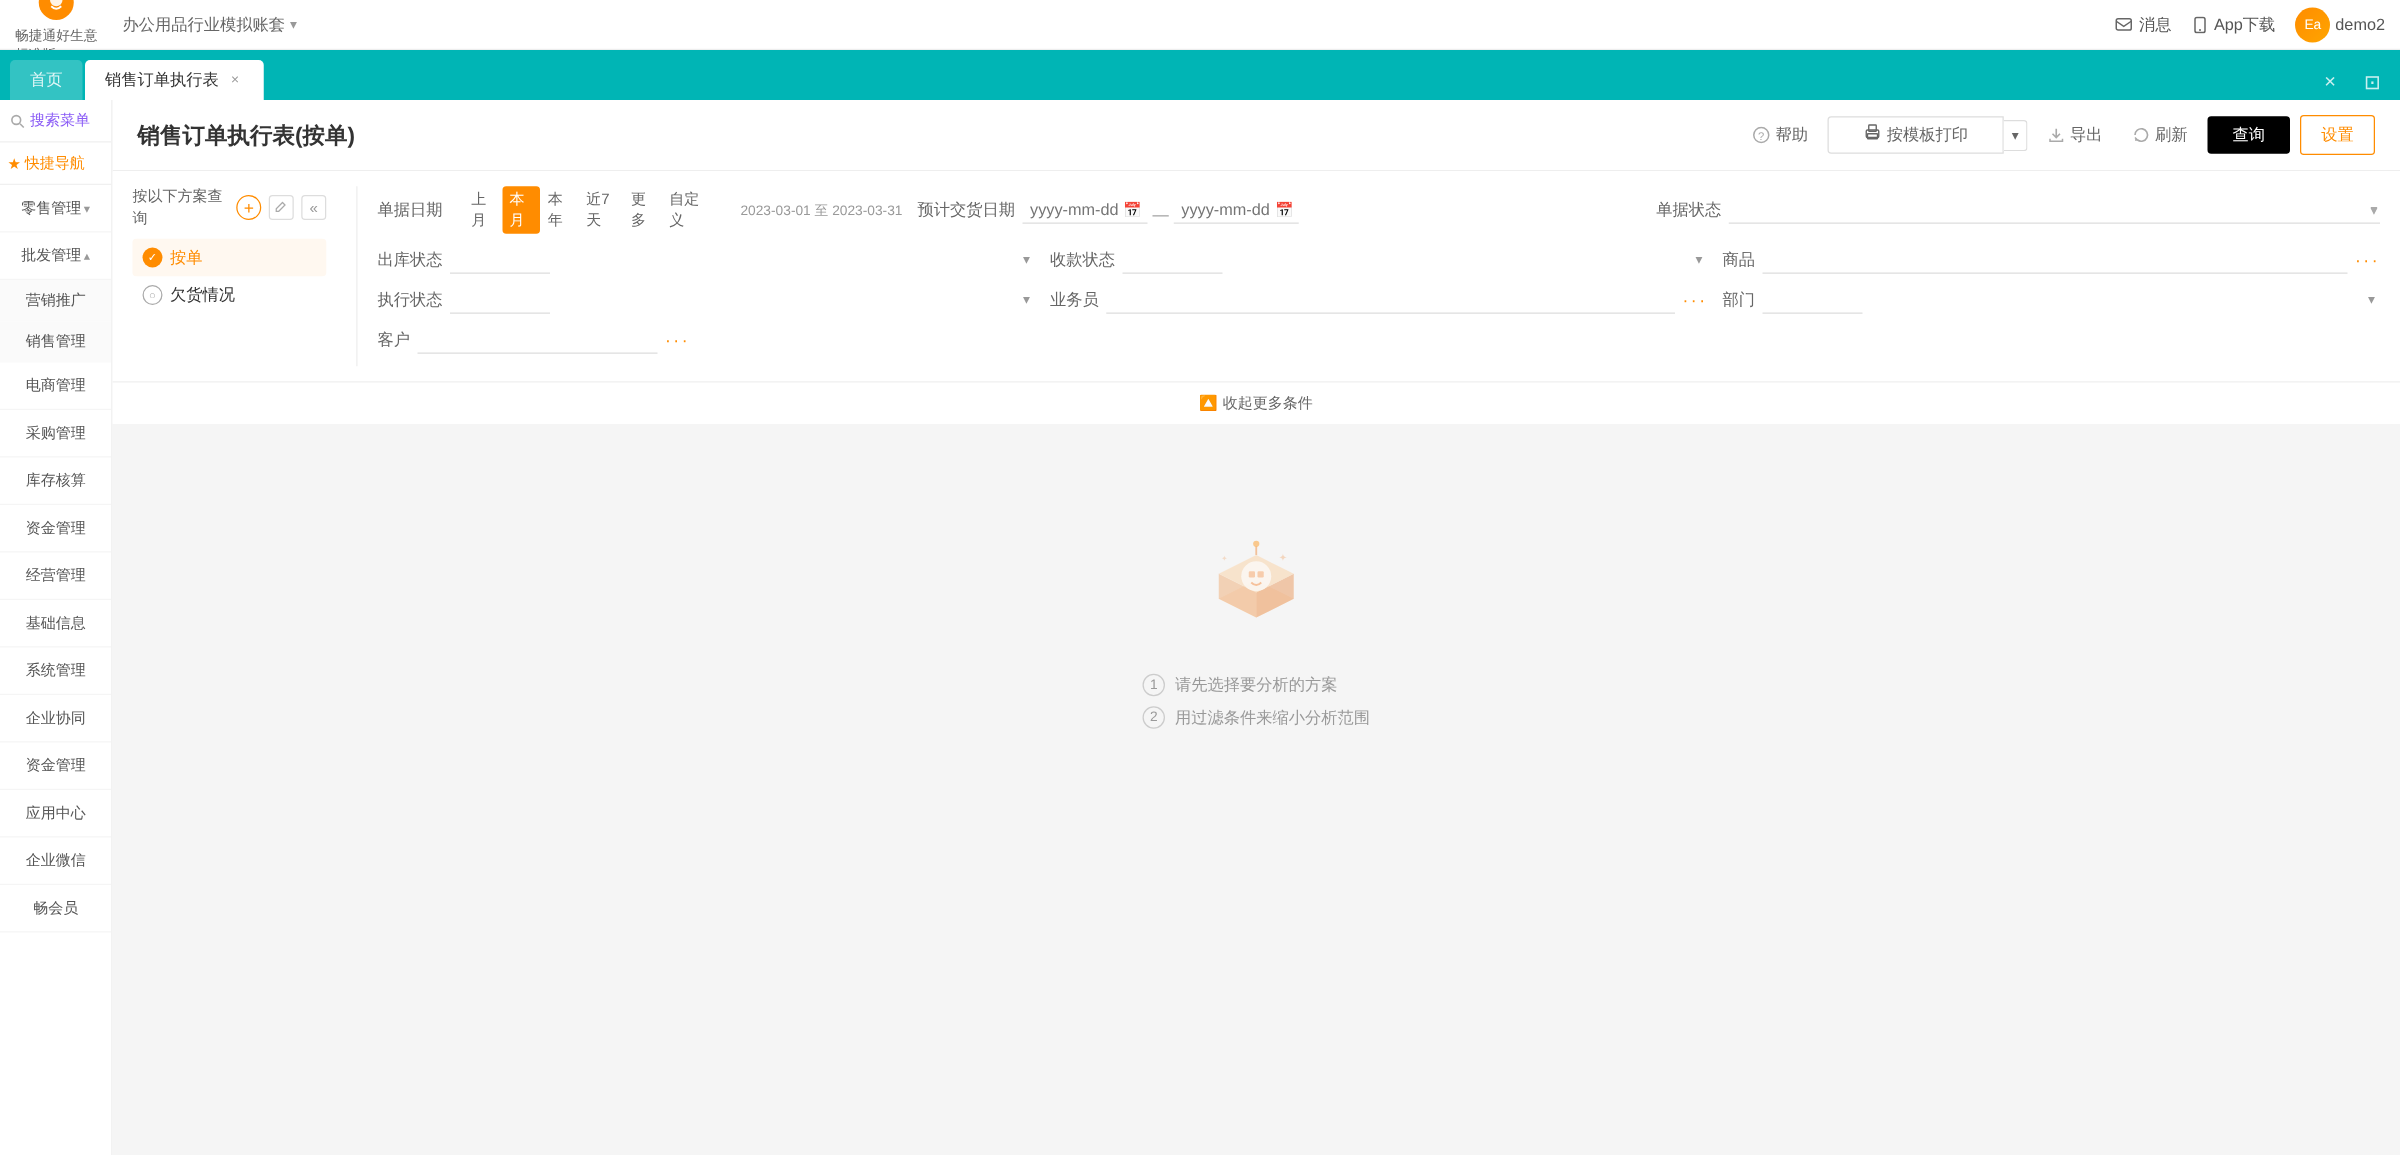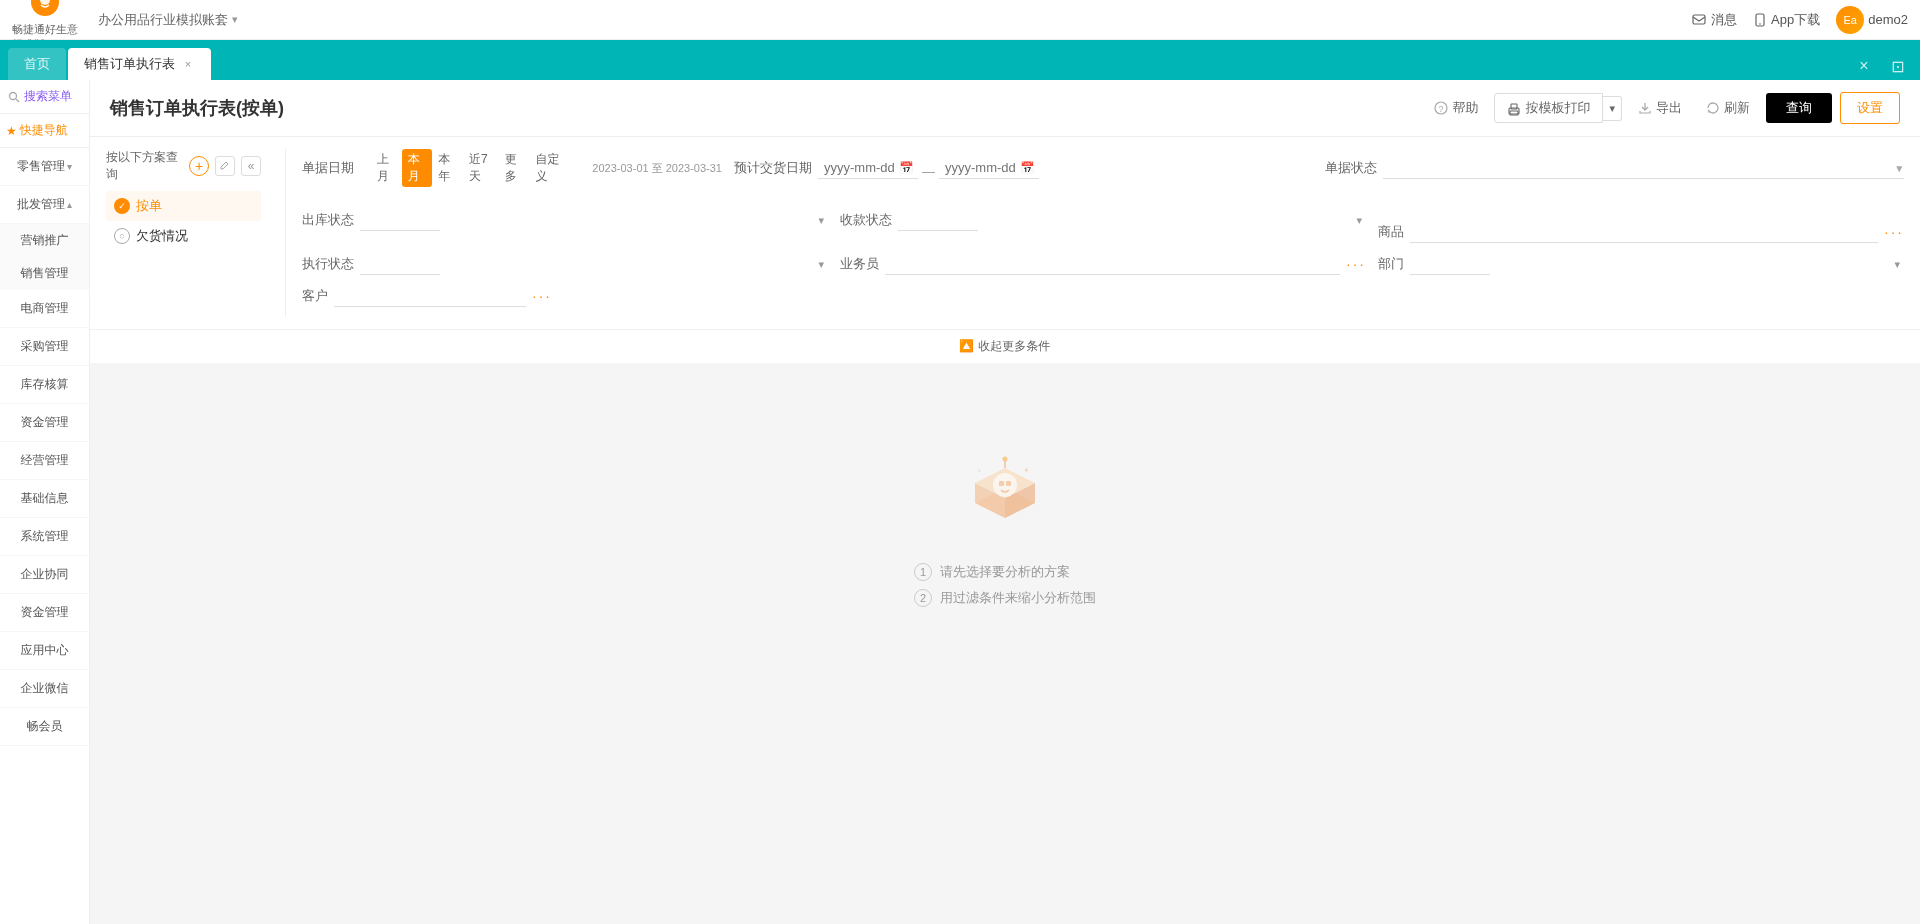--- a/index.html
+++ b/index.html
@@ -533,27 +533,27 @@
       gap: 8px;
     }
 
     .split-btn {
       display: flex;
       align-items: center;
     }
     .split-btn-main {
       background: #fff;
       border: 1px solid #ddd;
-      padding: 5px 12px;
+      padding: 5px 28px;
       font-size: 13px;
       color: #666;
       cursor: pointer;
       border-radius: 3px 0 0 3px;
       display: flex;
-      align-items: flex-end;
+      align-items: flex-start;
       gap: 4px;
     }
     .split-btn-arrow {
       background: #fff;
       border: 1px solid #ddd;
       border-left: none;
       padding: 5px 6px;
       font-size: 11px;
       color: #666;
       cursor: pointer;
@@ -832,21 +832,21 @@
               </div>
             </div>
             <div class="filter-group" style="flex:1;">
               <span class="filter-label">收款状态</span>
               <div class="filter-select-wrapper">
                 <select class="filter-select">
                   <option value=""></option>
                 </select>
               </div>
             </div>
-            <div class="filter-group" style="flex:1;margin-top:24px;">
+            <div class="filter-group" style="flex:1;">
               <span class="filter-label">商品</span>
               <input class="filter-input" type="text" style="flex: 1 1 0%;">
               <span class="more-dots">···</span>
             </div>
           </div>
 
           <div class="filter-row">
             <div class="filter-group" style="flex:1;">
               <span class="filter-label">执行状态</span>
               <div class="filter-select-wrapper">

